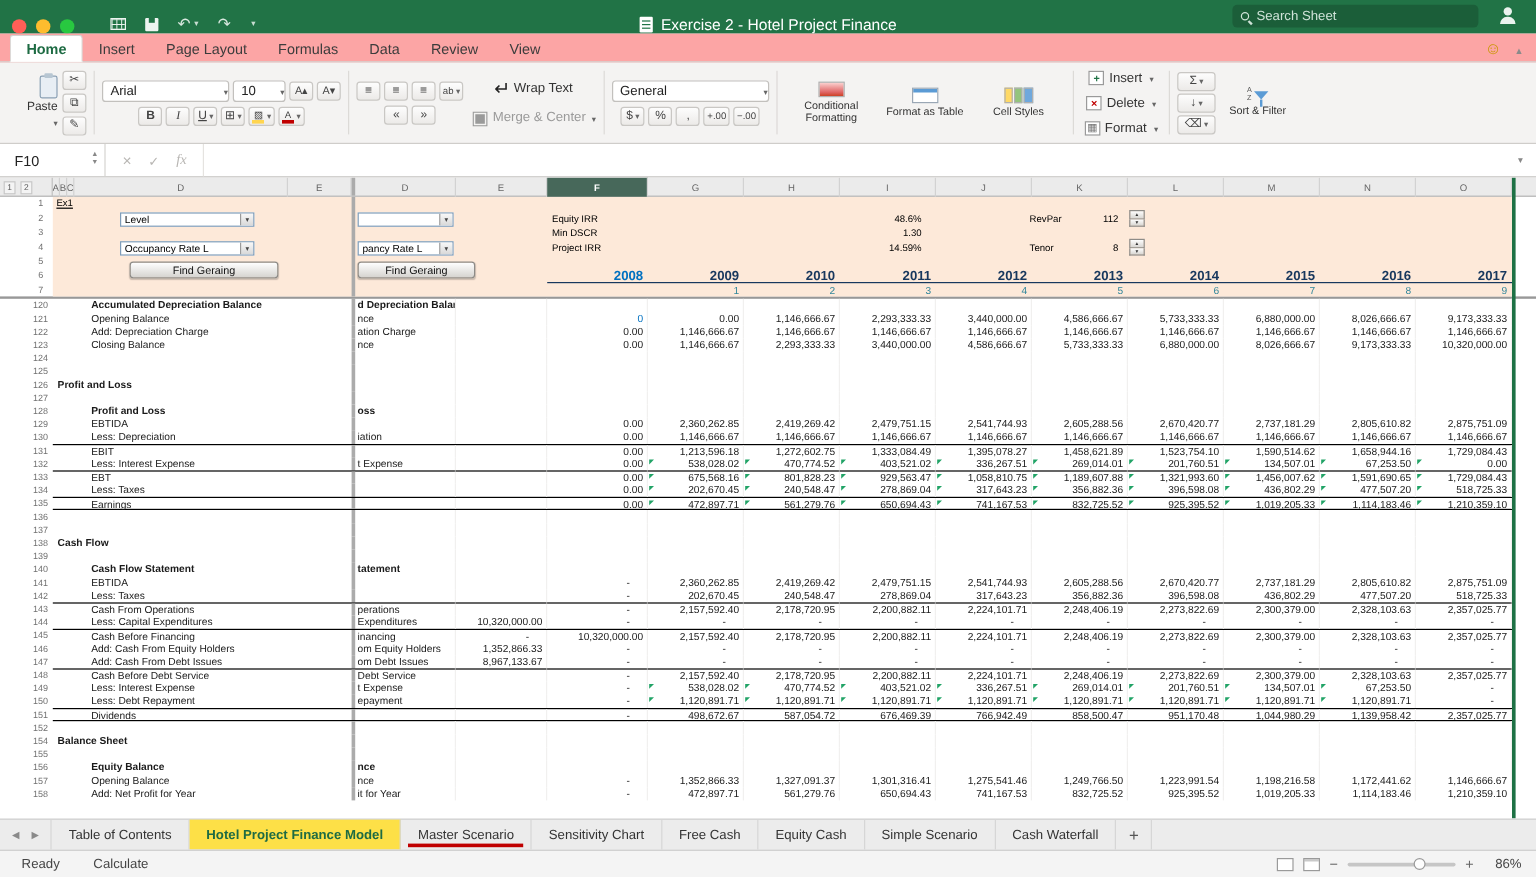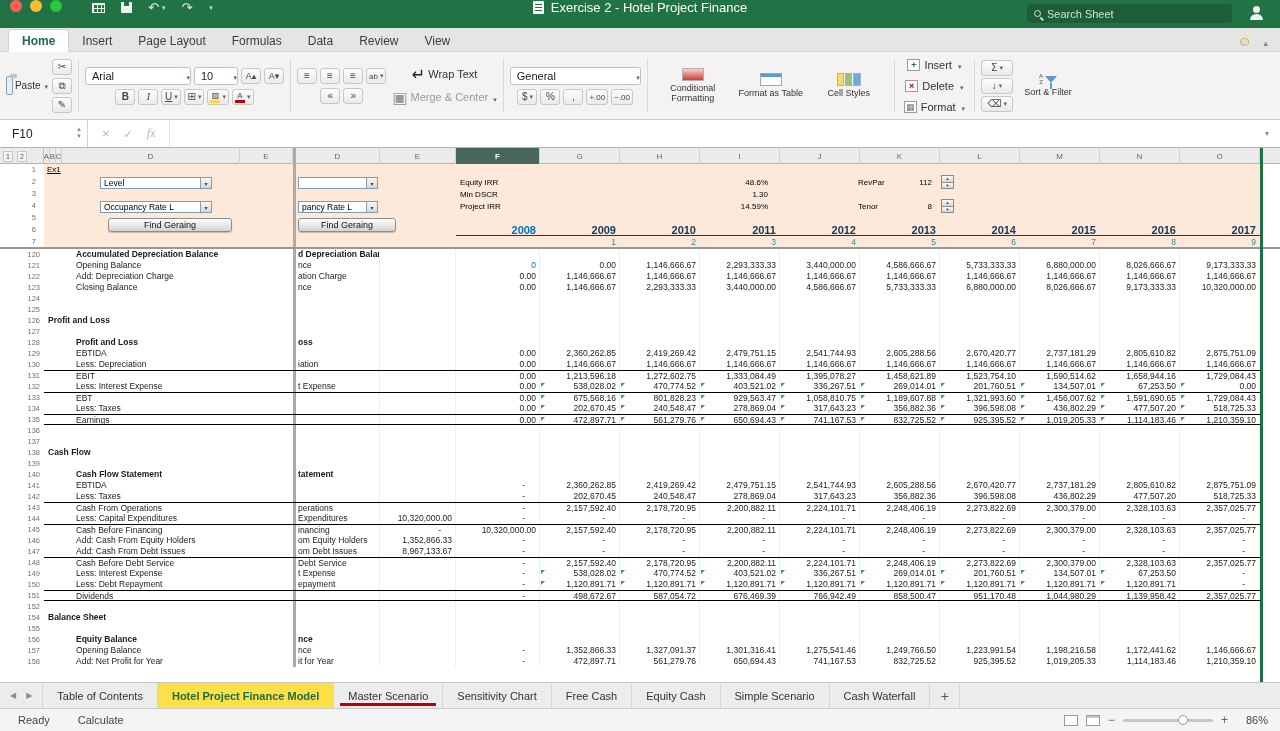--- a/index.html
+++ b/index.html
@@ -1,20 +1,20 @@
 <!DOCTYPE html>
 <html><head>
 <meta charset="utf-8">
 <style>
   *{box-sizing:border-box;margin:0;padding:0}
   html,body{width:1280px;height:731px;overflow:hidden;background:#fff;
     font-family:"Liberation Sans","DejaVu Sans",sans-serif;color:#222;cursor:default}
 
   
-  .titlebar{height:28px;background:#217346;position:relative;display:flex;align-items:flex-start}
+  .titlebar{height:28px;background:#217346;position:relative;display:flex;align-items:flex-end}
   .traffic{display:flex;gap:8px;margin-left:10px}
   .tl{width:12px;height:12px;border-radius:50%}
   .tl-red{background:#ff5f57}.tl-yellow{background:#febc2e}.tl-green{background:#28c840}
   .qat{display:flex;gap:16px;margin-left:30px;align-items:center;color:#eaf3ee;font-size:13px}
   .qi{display:flex;align-items:center;gap:2px;opacity:.92}
   .gridico{width:13px;height:10px;border:1px solid #fff;
     background-image:linear-gradient(#fff 1px,transparent 1px),linear-gradient(90deg,#fff 1px,transparent 1px);
     background-size:4px 4px}
   .floppy{width:11px;height:11px;background:#fff;border-radius:1px;position:relative}
   .floppy::before{content:"";position:absolute;top:0;left:3px;width:5px;height:4px;background:#217346}
@@ -27,42 +27,42 @@
     box-shadow:0 3px 0 #217346,0 6px 0 #217346}
   .searchbox{position:absolute;right:48px;top:4px;width:205px;height:19px;background:rgba(0,0,0,.18);
     border-radius:4px;display:flex;align-items:center;gap:6px;padding:0 7px;color:#cfe3d8;font-size:11px}
   .mag{width:7px;height:7px;border:1.5px solid #cfe3d8;border-radius:50%;position:relative;flex:0 0 auto}
   .mag::after{content:"";position:absolute;width:4px;height:1.5px;background:#cfe3d8;transform:rotate(45deg);left:5px;top:7px}
   .share{position:absolute;right:16px;top:6px;width:16px;height:15px}
   .share::before{content:"";position:absolute;left:5px;top:0;width:7px;height:7px;border-radius:50%;background:#eaf3ee}
   .share::after{content:"";position:absolute;left:2px;top:8px;width:13px;height:6px;border-radius:6px 6px 0 0;background:#eaf3ee}
 
   
-  .tabrow{height:24px;background:#e5e5e5;border-bottom:1px solid #d5d3d1;display:flex;align-items:flex-end;
+  .tabrow{height:24px;background:#fca5a5;border-bottom:1px solid #d5d3d1;display:flex;align-items:flex-end;
     padding-left:8px;position:relative}
   .rtab{padding:4px 13px 3px;font-size:12px;color:#3c3c3c}
   .rtab.active{background:#fff;color:#1e6b43;font-weight:bold;border:1px solid #d5d3d1;border-bottom:1px solid #fff;
     border-radius:3px 3px 0 0;margin-bottom:-1px}
   .tabrow-right{position:absolute;right:12px;top:4px;display:flex;gap:12px;align-items:center}
   .ic-smiley::before{content:"☺";color:#c99700;font-size:14px}
   .ic-collapse::before{content:"▴";color:#8a8a8a;font-size:9px}
 
   
   .ribbon{height:68px;background:#f4f3f2;border-bottom:1px solid #cfcdca;display:flex;align-items:stretch;
     padding:4px 6px;gap:6px}
   .vsep{width:1px;background:#dcdad7;margin:3px 0}
   .rgroup{display:flex;align-items:center}
   .dda::after{content:"▾";font-size:7px;color:#666;margin-left:2px}
   .ib{min-width:20px;height:16px;border:1px solid #c9c7c4;background:linear-gradient(#fdfdfd,#eceae8);
     border-radius:3px;font-size:10px;color:#444;display:flex;align-items:center;justify-content:center;padding:0 2px}
   .rrow{display:flex;gap:3px;align-items:center}
   .g-col{display:flex;flex-direction:column;gap:4px;justify-content:center}
 
   .g-clip{gap:4px}
-  .paste-big{width:42px;height:58px;display:flex;flex-direction:row;align-items:center;justify-content:center;gap:2px;font-size:10px;color:#333}
+  .paste-big{width:42px;height:58px;display:flex;flex-direction:column;align-items:flex-end;justify-content:center;gap:2px;font-size:10px;color:#333}
   .clip-ico{width:15px;height:19px;background:#e8eef4;border:1px solid #8aa0b4;border-radius:2px;position:relative}
   .clip-ico::before{content:"";position:absolute;top:-3px;left:3px;width:7px;height:4px;background:#b7c6d2;border-radius:1px}
   .clip-col{display:flex;flex-direction:column;gap:3px}
   .ic-scissors::before{content:"✂"}.ic-copy::before{content:"⧉"}.ic-paint::before{content:"✎"}
 
   .combo{height:18px;border:1px solid #c2c0bd;background:#fff;border-radius:3px;display:flex;align-items:center;
     justify-content:space-between;font-size:11px;color:#222;padding-left:6px}
   .w-font{width:106px}.w-size{width:44px}.w-gen{width:131px}
   .ic-bold::before{content:"B";font-weight:bold}
   .ic-italic::before{content:"I";font-style:italic;font-family:"Liberation Serif",serif}

